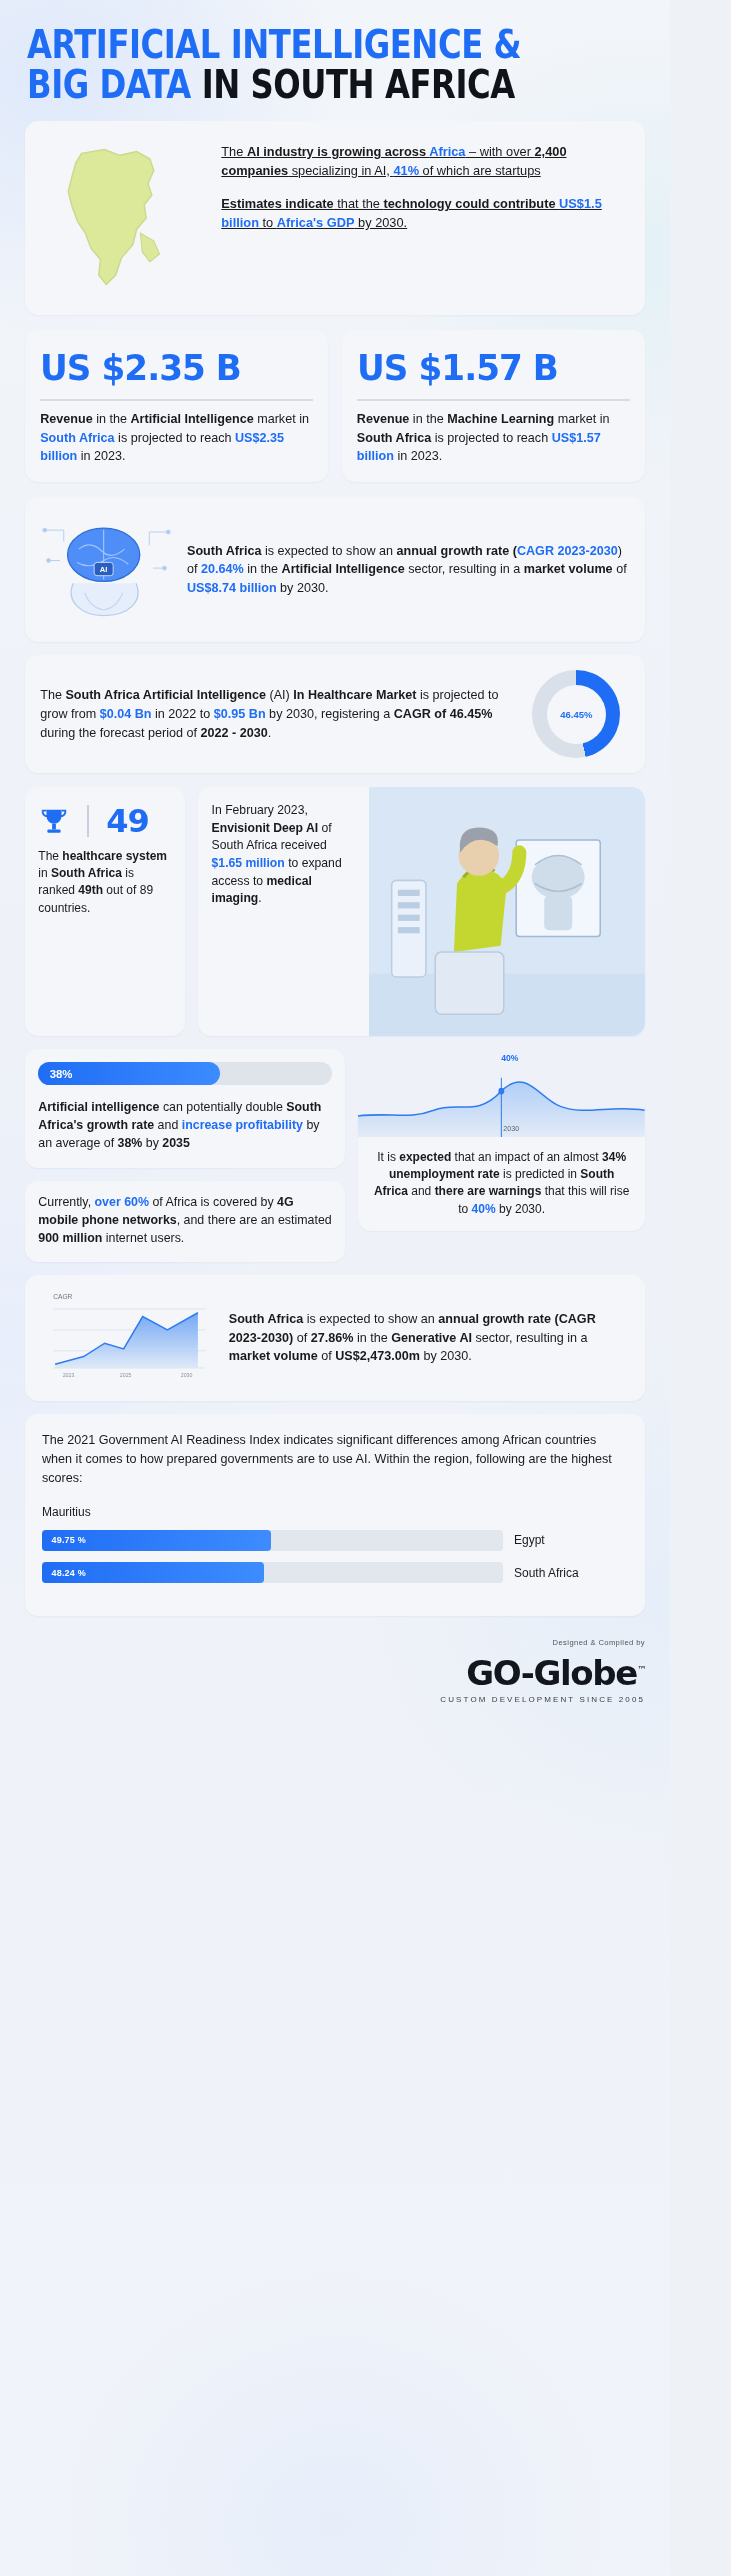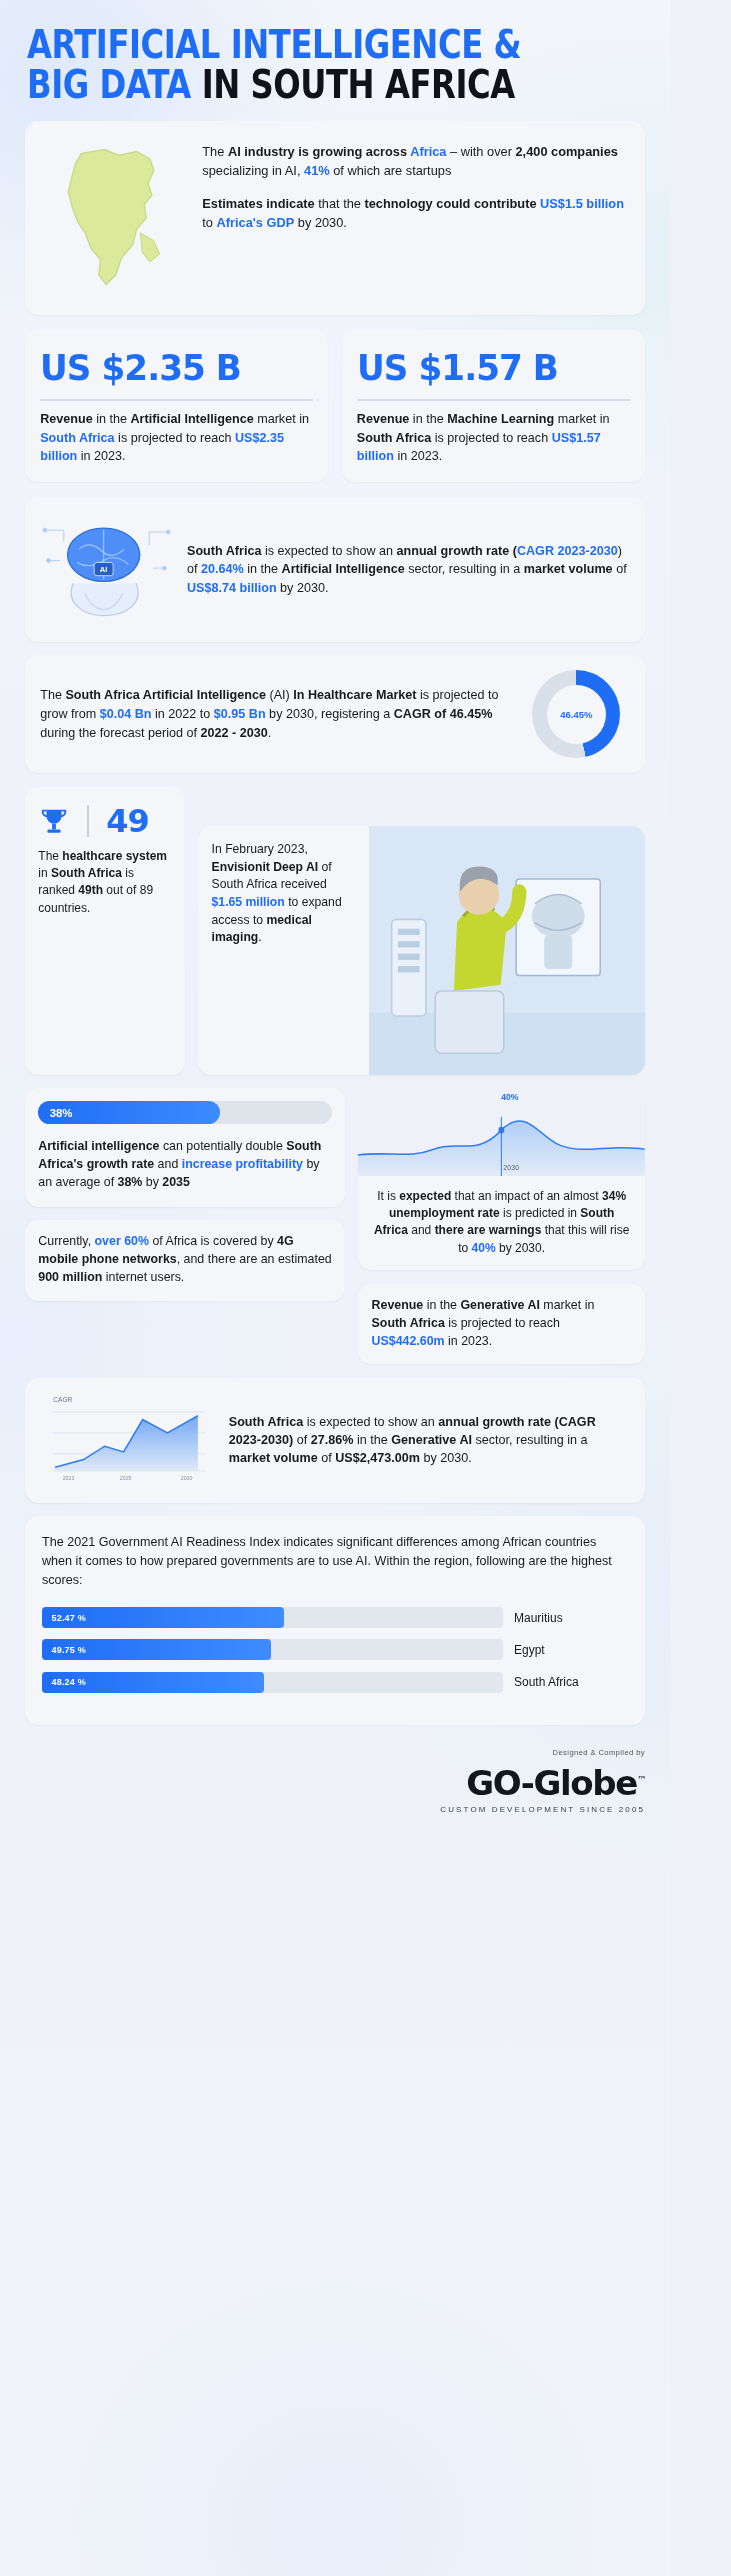--- a/index.html
+++ b/index.html
@@ -46,21 +46,21 @@
   .t-dark { color:#10131a; }
 
   
   .card {
     background: #f4f6fa;
     border-radius: 13.3px;
     box-shadow: 0 1px 1.9px rgba(30,50,90,0.05);
   }
 
   
-  .sec-map { padding: 17px 17px 17px 13.3px; display:flex; gap: 0; align-items:flex-start; margin-bottom: 15.2px; }
+  .sec-map { padding: 17px 17px 17px 13.3px; display:flex; gap: 19px; align-items:flex-start; margin-bottom: 15.2px; text-decoration: underline; }
   .map-box { width: 164px; min-width:164px; height: 160px; display:flex; align-items:center; justify-content:center; }
   .map-box svg { width: 143px; height: 152px; }
   .map-text { flex:1; padding-top: 5.7px; font-size: 12.8px; line-height: 1.45; }
   .map-text p { margin: 0 0 15.2px 0; }
   .map-text p:last-child { margin-bottom:0; }
 
   
   .rev-row { display:flex; gap: 13.3px; margin-bottom: 15.2px; }
   .rev-card { flex:1; padding: 17px 15.2px 17px 15.2px; }
   .rev-big {
@@ -97,21 +97,21 @@
   .donut span { position:relative; z-index:2; font-size:9.5px; font-weight:bold; color:#1f6df5; }
 
   
   .sec5 { display:flex; gap: 13.3px; margin-bottom: 13.3px; align-items:stretch; }
   .rank-card { width: 160px; min-width:160px; padding: 15.2px 13.3px; }
   .rank-top { display:flex; align-items:center; gap: 17px; margin-bottom: 7.6px; }
   .trophy { width: 32px; height:32px; }
   .rank-divider { width:1.9px; height:32px; background:#c9d0db; }
   .rank-num { font-family:"DejaVu Sans",sans-serif; font-weight:bold; font-size:32px; color:#1f6df5; letter-spacing:-1px; }
   .rank-body { font-size:12px; line-height:1.45; }
-  .envision-card { flex:1; display:flex; padding:0; overflow:hidden;margin-top:39px; }
+  .envision-card { flex:1; display:flex; padding:0; overflow:hidden; }
   .envision-text { width: 171px; min-width:162px; padding: 15.2px 11.4px 15.2px 13.3px; font-size:12.2px; line-height:1.45; }
   .envision-img { flex:1; position:relative; background:#dbe7f4; border-radius:0 13.3px 13.3px 0; overflow:hidden; }
 
   
   .sec6 { display:flex; gap: 13.3px; margin-bottom: 13.3px; align-items:stretch; }
   .col-left { width: 320px; min-width:320px; display:flex; flex-direction:column; gap: 13.3px; }
   .col-right { flex:1; display:flex; flex-direction:column; gap:13.3px; }
   .pct-card { padding: 13.3px 13.3px 15.2px 13.3px; }
   .pct-bar-outer { height: 23px; background:#dfe3ea; border-radius:11.4px; position:relative; margin-bottom:13.3px; }
   .pct-bar-inner { height:23px; width:62%; background:linear-gradient(90deg,#1f6df5,#3d8bff); border-radius:11.4px; display:flex; align-items:center; padding-left:11.4px; }
@@ -320,23 +320,20 @@
             <circle cx="170" cy="44" r="3.5" fill="#2f7bf0"></circle>
           </svg>
           <div style="position:absolute;left:143px;top:3.8px;font-size:8.6px;font-weight:bold;color:#1f6df5;">40%</div>
           <div style="position:absolute;left:145px;bottom:3.8px;font-size:7.1px;color:#5a6572;">2030</div>
         </div>
         <div class="chart-text">
           <span>It is </span><span class="bold">expected</span><span> that an impact of an almost </span><span class="bold">34% unemployment rate</span><span> is predicted in </span><span class="bold">South Africa</span><span> and </span><span class="bold">there are warnings</span><span> that this will rise to </span><span class="bold accent-blue">40%</span><span> by 2030.</span>
         </div>
       </div>
 
-      <div class="card gen-card">
-        <span class="bold">Revenue</span><span> in the </span><span class="bold">Generative AI</span><span> market in </span><span class="bold">South Africa</span><span> is projected to reach </span><span class="bold accent-blue">US$442.60m</span><span> in 2023.</span>
-      </div>
     </div>
   </div>
 
   <div class="card sec7">
     <div class="sec7-chart">
       <svg viewBox="0 0 190 104" width="181" height="99">
         <defs>
           <linearGradient id="ggrad" x1="0" y1="0" x2="0" y2="1">
             <stop offset="0%" stop-color="#5e9bf3"></stop>
               <stop offset="100%" stop-color="#dbe7f8"></stop>
@@ -358,25 +355,20 @@
     </div>
     <div class="sec7-text">
       <span class="bold">South Africa</span><span> is expected to show an </span><span class="bold">annual growth rate (CAGR 2023-2030)</span><span> of </span><span class="bold">27.86%</span><span> in the </span><span class="bold">Generative AI</span><span> sector, resulting in a </span><span class="bold">market volume</span><span> of </span><span class="bold">US$2,473.00m</span><span> by 2030.</span>
     </div>
   </div>
 
   <div class="card sec8">
     <div class="sec8-lead">The 2021 Government AI Readiness Index indicates significant differences among African countries when it comes to how prepared governments are to use AI. Within the region, following are the highest scores:</div>
 
     <div class="score-row">
-      <div class="score-track">
-        <div class="score-fill" style="width:52.47%">
-          <span>52.47 %</span>
-        </div>
-      </div>
       <div class="score-label">Mauritius</div>
     </div>
 
     <div class="score-row">
       <div class="score-track">
         <div class="score-fill" style="width:49.75%">
           <span>49.75 %</span>
         </div>
       </div>
       <div class="score-label">Egypt</div>

